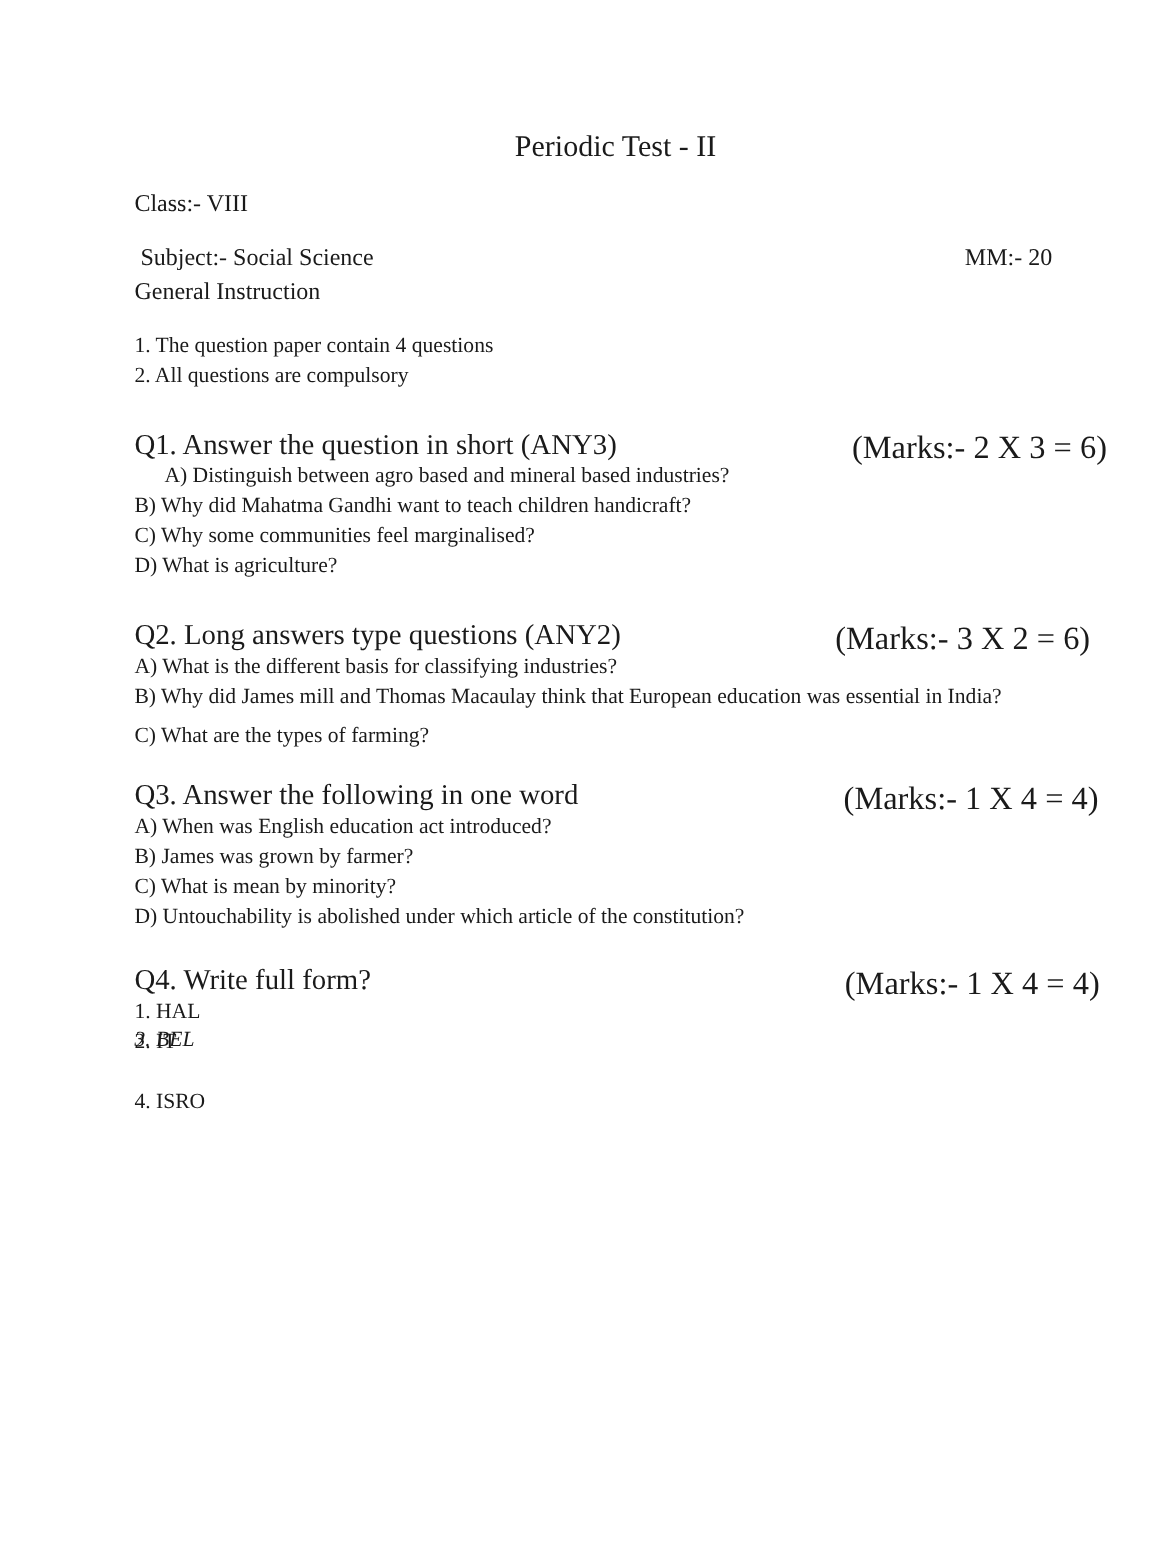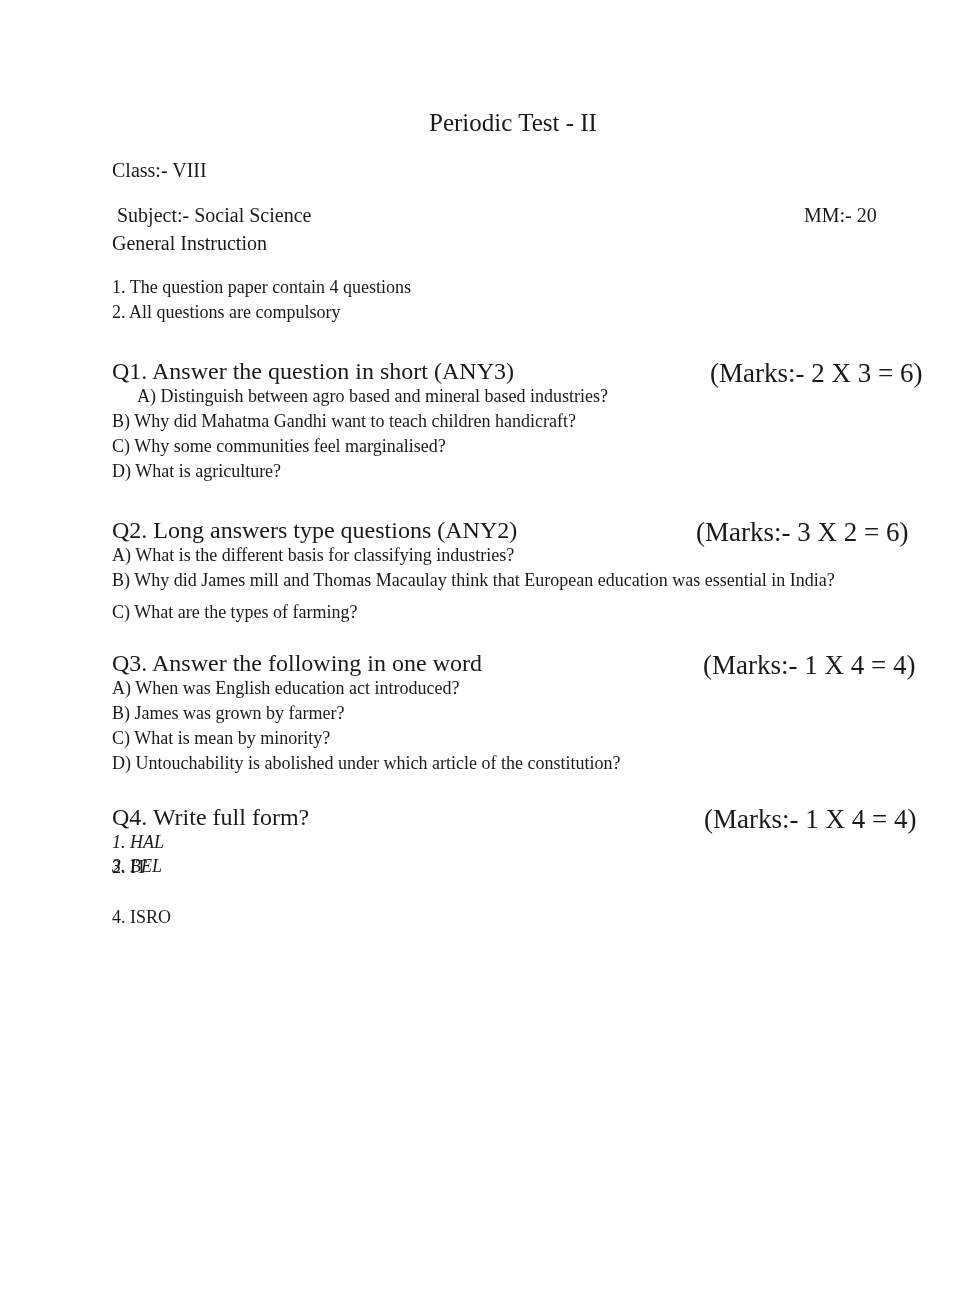--- a/index.html
+++ b/index.html
@@ -51,18 +51,18 @@
     <div class="abs marks" style="left:703px; top:650px;">(Marks:- 1 X 4 = 4)</div>
     <div class="abs item" style="left:112px; top:678px;">A) When was English education act introduced?</div>
     <div class="abs item" style="left:112px; top:703px;">B) James was grown by farmer?</div>
     <div class="abs item" style="left:112px; top:728px;">C) What is mean by minority?</div>
     <div class="abs item" style="left:112px; top:753px;">D) Untouchability is abolished under which article of the constitution?</div>
   </div>
 
   <div>
     <div class="abs qhead" style="left:112px; top:804px;">Q4. Write full form?</div>
     <div class="abs marks" style="left:704px; top:804px;">(Marks:- 1 X 4 = 4)</div>
-    <div class="abs item" style="left:112px; top:832px;font-style:italic;">1. HAL</div>
+    <div class="abs item" style="left:112px; top:832px;">1. HAL</div>
     <div class="abs item" style="left:112px; top:857px;">2. IT</div>
     <div class="abs item" style="left:112px; top:856px;font-style:italic;">3. BEL</div>
     <div class="abs item" style="left:112px; top:907px;text-align:center;">4. ISRO</div>
   </div>
 </div>
 
 </body></html>

